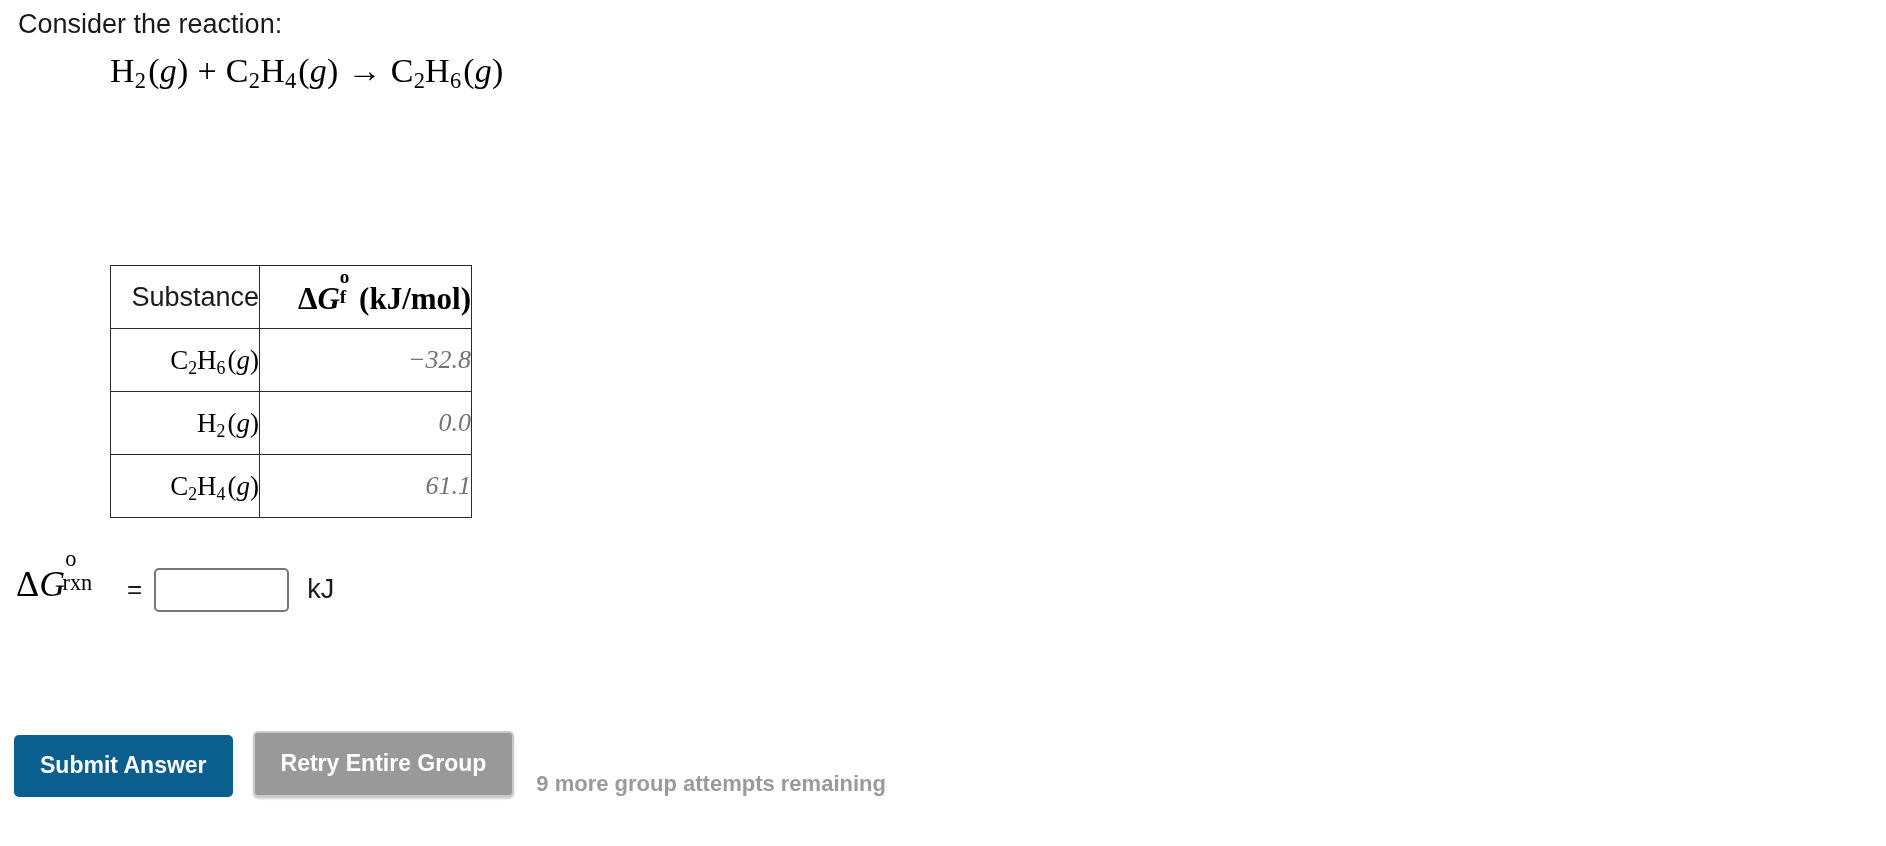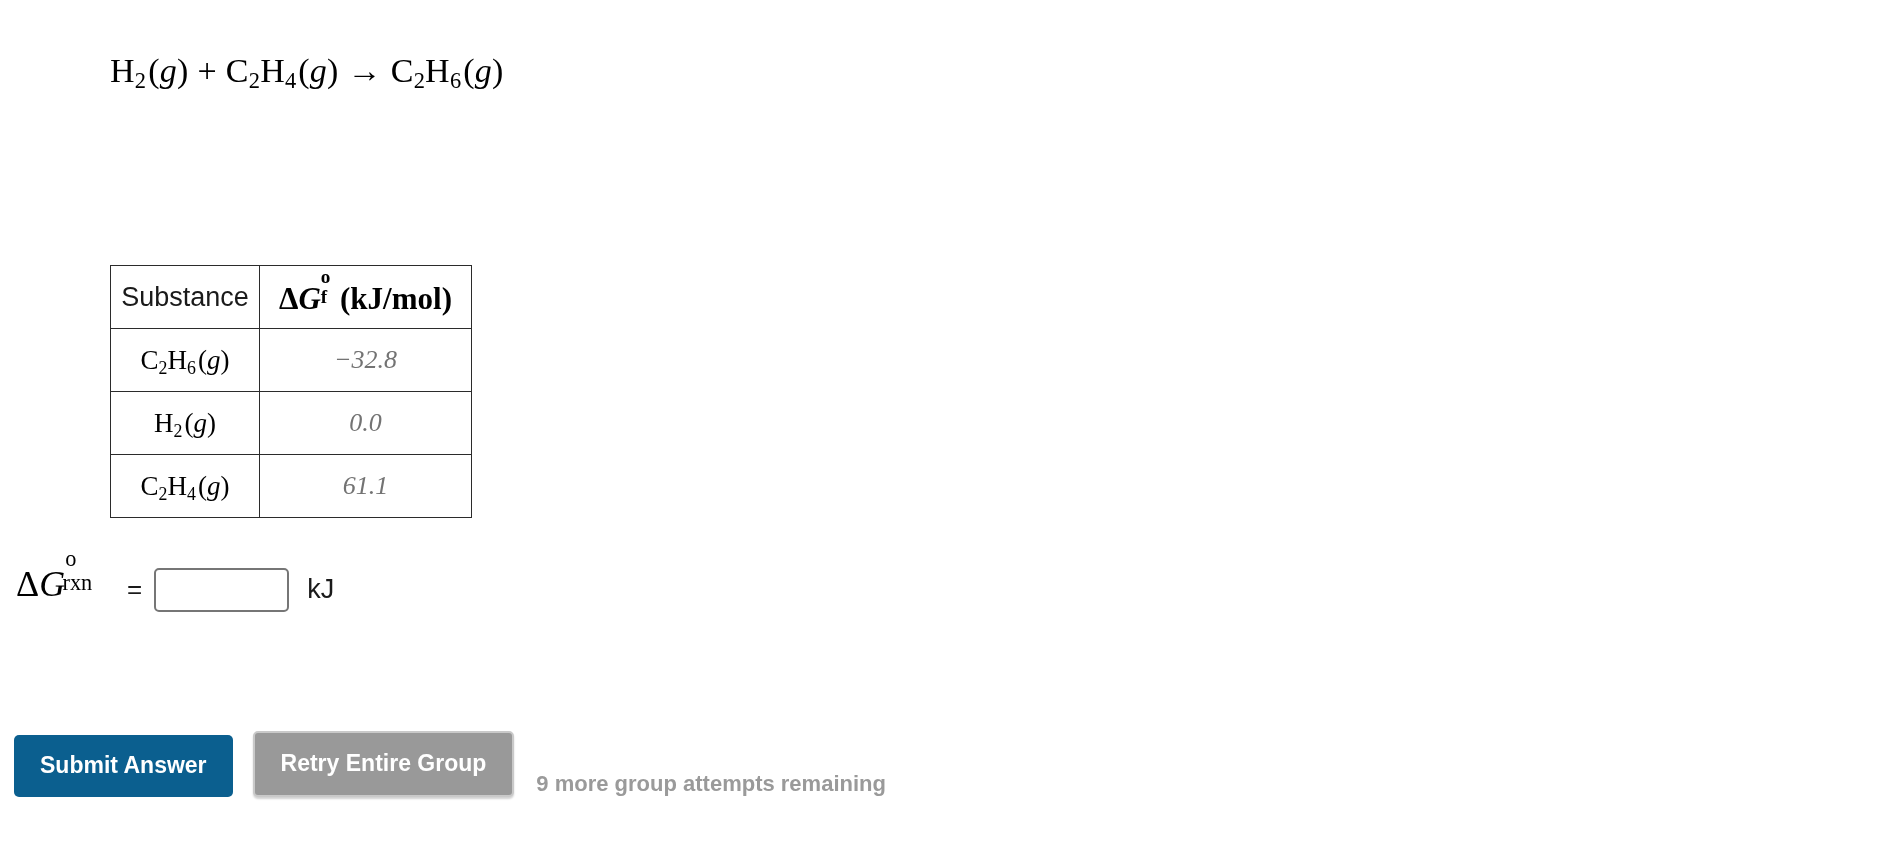--- a/index.html
+++ b/index.html
@@ -82,21 +82,21 @@
     left: 110px;
     top: 265px;
   }
   table.thermo {
     border-collapse: collapse;
     border: 1.6px solid #2b2b2b;
   }
   table.thermo td, table.thermo th {
     border: 1.6px solid #2b2b2b;
     padding: 0;
-    text-align: center;
+    text-align: right;
     vertical-align: middle;
     background: #fff;
   }
   .col-sub { width: 148px; height: 62px; }
   .col-val { width: 211px; height: 62px; }
   .hdr-substance {
     font-family: "Liberation Sans", sans-serif;
     font-size: 27px;
     font-weight: normal;
     color: #1a1a1a;
@@ -240,20 +240,21 @@
     margin-left: 22px;
     padding-top: 21px;
     white-space: nowrap;
   }
 </style>
 </head>
 <body>
 
 <div class="page">
 
+  <div class="prose line-consider">Consider the reaction:</div>
 
   <div class="math equation">
     <span class="up"><span>H</span><sub class="m">2</sub><span class="sp-thin"></span><span class="paren">(</span><span class="it">g</span><span class="paren">)</span></span><span class="op">+</span><span class="up"><span>C</span><sub class="m">2</sub><span>H</span><sub class="m">4</sub><span class="sp-thin"></span><span class="paren">(</span><span class="it">g</span><span class="paren">)</span></span><span class="op">→</span><span class="up"><span>C</span><sub class="m">2</sub><span>H</span><sub class="m">6</sub><span class="sp-thin"></span><span class="paren">(</span><span class="it">g</span><span class="paren">)</span></span>
   </div>
 
 
   <div class="thermo-table-wrap">
     <table class="thermo">
       <thead>
         <tr>

